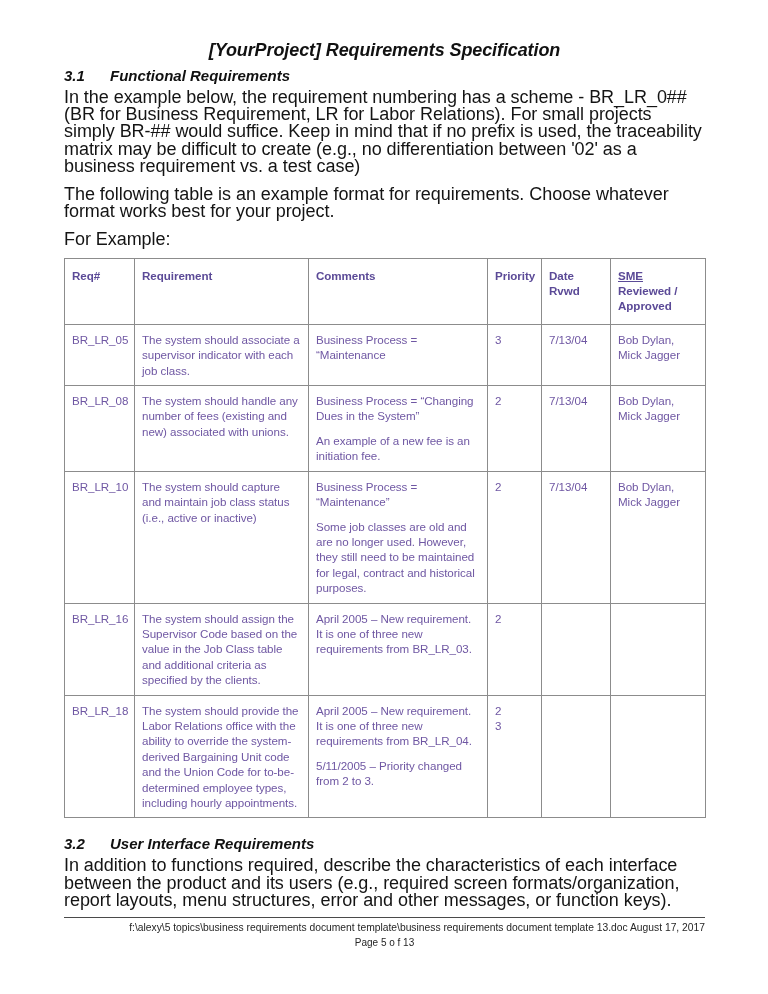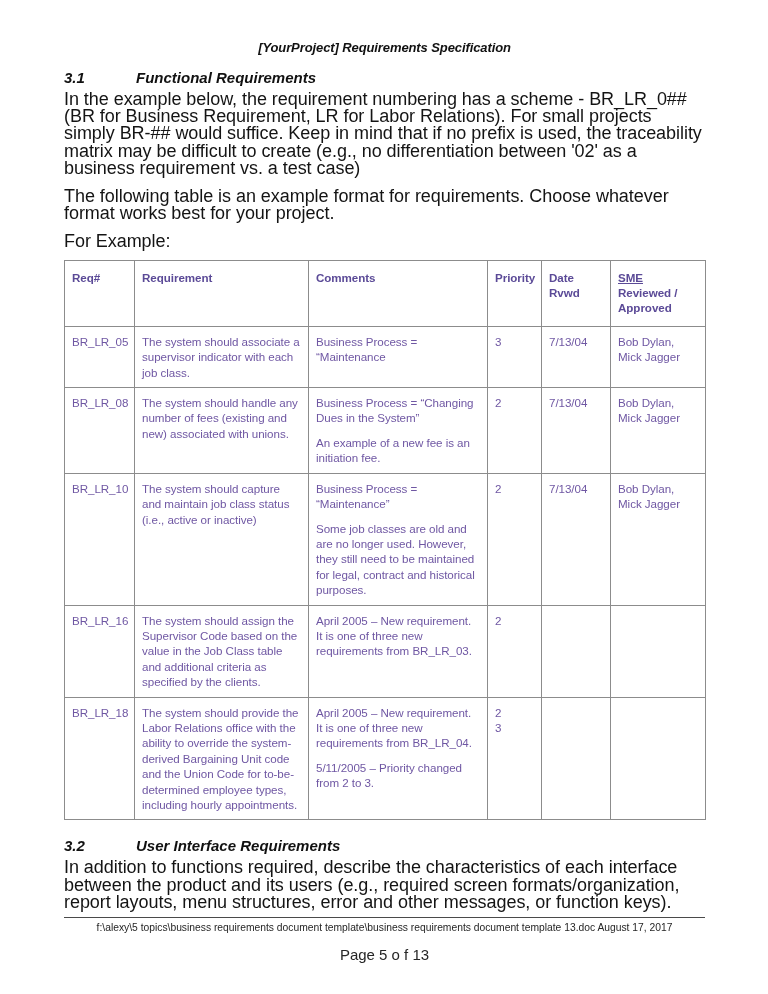--- a/index.html
+++ b/index.html
@@ -28,43 +28,43 @@
     left: 64px;
     top: 40px;
     width: 641px;
   }
 
   
   .doc-header {
     text-align: center;
     font-weight: bold;
     font-style: italic;
-    font-size: 13px;
+    font-size: 18px;
     letter-spacing: -0.1px;
-    margin: 0 0 14px 0;
+    margin: 0 0 6px 0;
     color: #111;
   }
 
   
   .h2 {
     font-size: 15px;
     font-weight: bold;
     font-style: italic;
     color: #111;
     margin: 0 0 5px 0;
     display: flex;
     align-items: baseline;
   }
   .h2 .num {
     width: 46px;
     flex: 0 0 46px;
     font-style: italic;
     font-weight: bold;
   }
-  .h2 .txt { flex: 1 1 auto; margin-left: 26px; }
+  .h2 .txt { flex: 1 1 auto; }
 
   p.body {
     font-size: 18px;
     line-height: 17.2px;
     margin: 0 0 11px 0;
     color: #141414;
     letter-spacing: -0.05px;
   }
   p.tight { margin-bottom: 9px; }
 
@@ -125,30 +125,30 @@
     width: 641px;
   }
   .footer hr {
     border: none;
     border-top: 1.4px solid #4a4a4a;
     margin: 0 0 3px 0;
   }
   .footer .path {
     font-size: 10.3px;
     color: #262626;
-    text-align: center;
+    text-align: right;
     line-height: 13px;
     white-space: nowrap;
   }
   .footer .pageno {
-    font-size: 15px;
+    font-size: 10px;
     color: #262626;
     text-align: center;
     line-height: 13px;
-    margin-top: 14px;
+    margin-top: 2px;
   }
 </style>
 </head>
 <body>
 
 <div class="page">
   <div class="content">
 
     <div class="doc-header">[YourProject] Requirements Specification</div>
 

